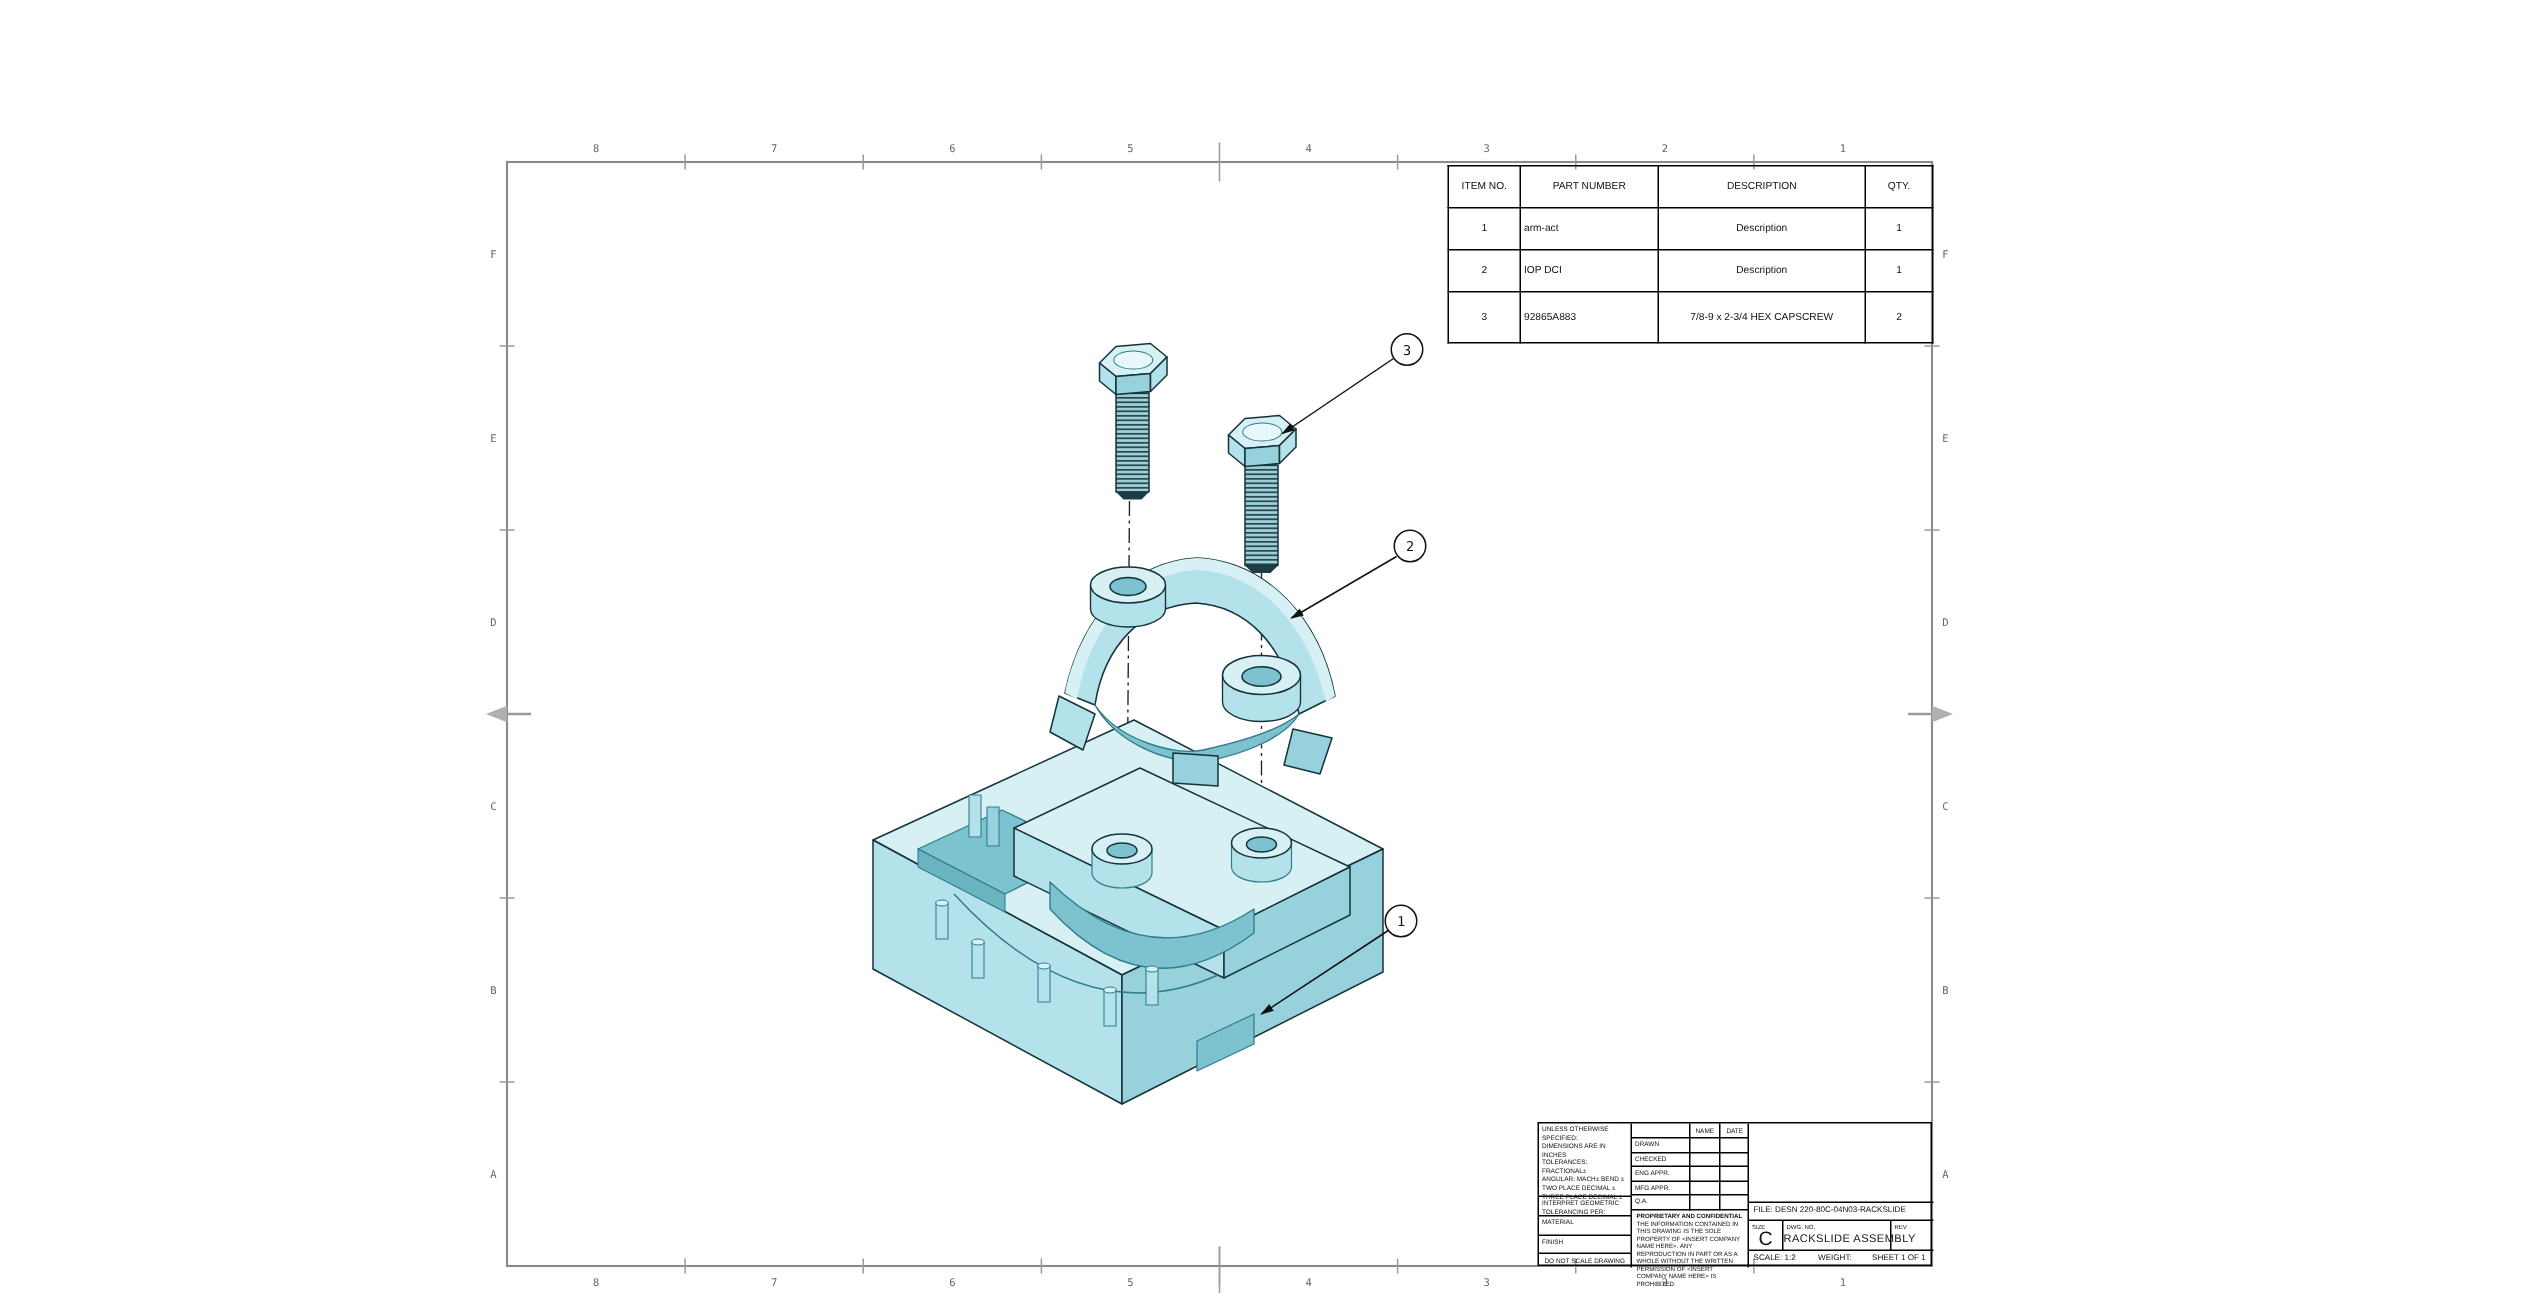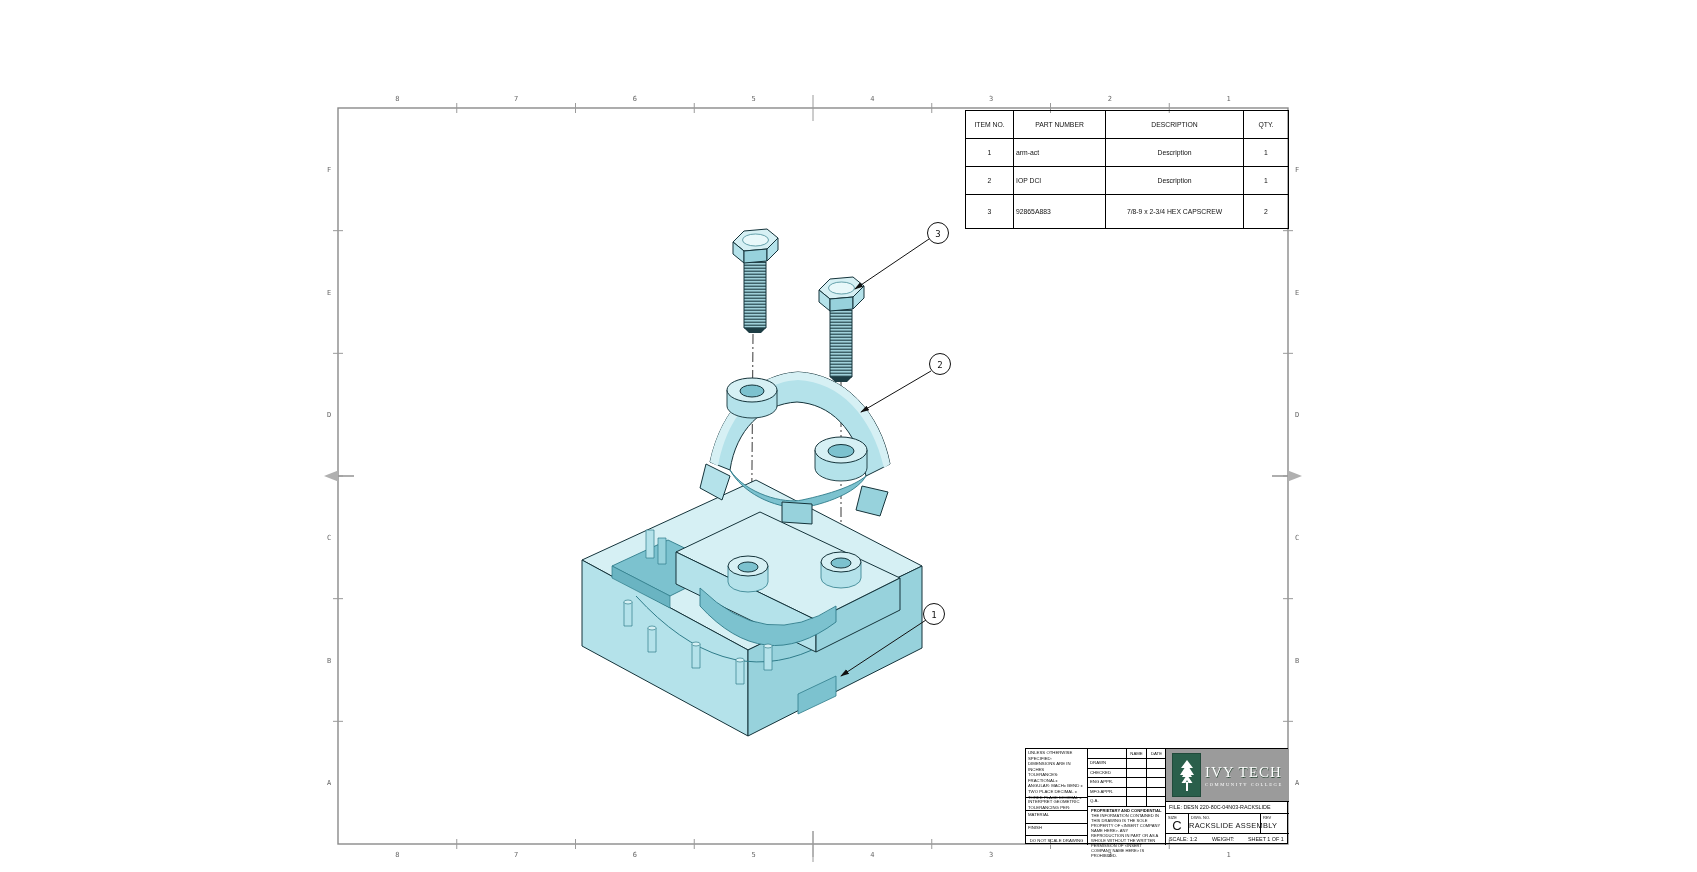--- a/index.html
+++ b/index.html
@@ -342,33 +342,20 @@
             <div></div>
           </div>
         </div>
   </div>
 
   <div id="prop" class="cell">
     <b>PROPRIETARY AND CONFIDENTIAL</b>
     <span>THE INFORMATION CONTAINED IN THIS DRAWING IS THE SOLE PROPERTY OF &lt;INSERT COMPANY NAME HERE&gt;. ANY REPRODUCTION IN PART OR AS A WHOLE WITHOUT THE WRITTEN PERMISSION OF &lt;INSERT COMPANY NAME HERE&gt; IS PROHIBITED.</span>
   </div>
 
-  <div id="logo-cell" class="cell">
-    <div id="logo-green">
-      <svg width="20" height="34" viewBox="0 0 20 34">
-        <polygon points="10,2 16,10 12.5,10 17,17 13,17 10,13 7,17 3,17 7.5,10 4,10" fill="#fff"></polygon>
-        <polygon points="10,11 15,19 11.5,19 15.5,25 11.5,25 10,22 8.5,25 4.5,25 8.5,19 5,19" fill="#fff"></polygon>
-        <rect x="9" y="24" width="2" height="9" fill="#fff"></rect>
-      </svg>
-    </div>
-    <div id="logo-text">
-      <div id="logo-name">IVY TECH</div>
-      <div id="logo-sub">COMMUNITY COLLEGE</div>
-    </div>
-  </div>
 
   <div id="filerow" class="cell">FILE: DESN 220-80C-04N03-RACKSLIDE</div>
 
   <div id="sizerow" class="cell">
     <div id="sizebox">
       <div class="lbl">SIZE</div>
       <div id="sizeval">C</div>
     </div>
     <div id="dwgbox">
       <div class="lbl">DWG.  NO.</div>

